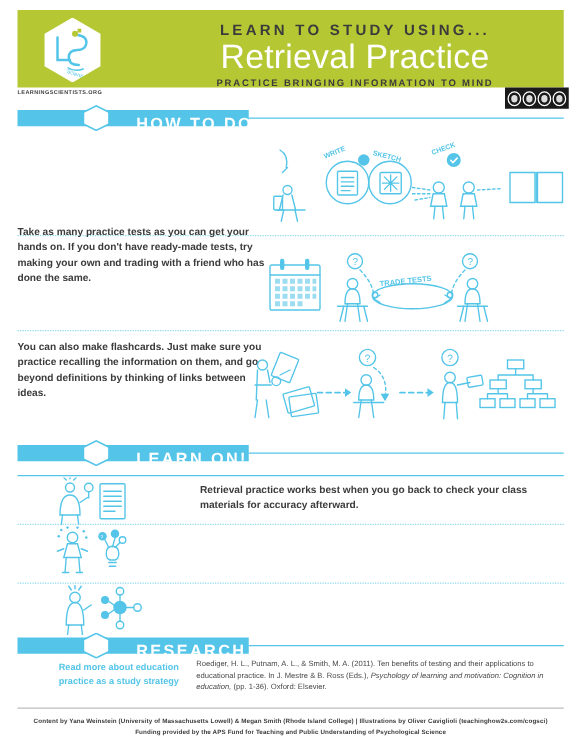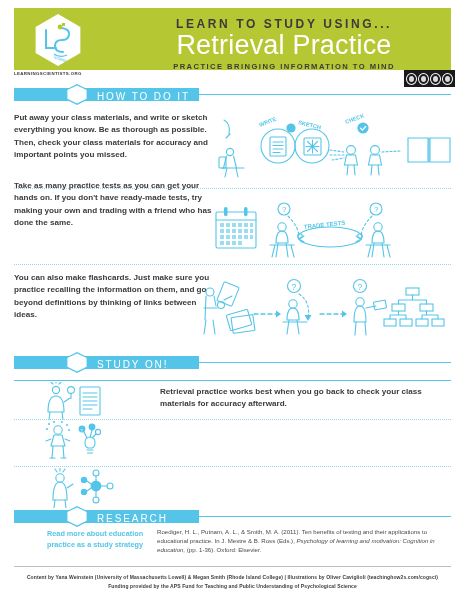--- a/index.html
+++ b/index.html
@@ -52,22 +52,22 @@
     position:absolute;left:52px;top:-4px;width:22px;height:21px;
     clip-path:polygon(50% 0%,100% 26%,100% 74%,50% 100%,0% 74%,0% 26%);
     background:#54c5e8;
   }
   .secbar .hex-ring::after{
     content:"";position:absolute;left:1.4px;top:1.4px;width:19.2px;height:18.2px;
     background:#ffffff;
     clip-path:polygon(50% 0%,100% 26%,100% 74%,50% 100%,0% 74%,0% 26%);
   }
   .secbar .label{
-    position:absolute;left:83px;top:2.5px;
-    font-size:10px;font-weight:normal;letter-spacing:1.9px;color:#ffffff;
+    position:absolute;left:95px;top:2.5px;
+    font-size:13px;font-weight:bold;letter-spacing:1.9px;color:#ffffff;
   }
   .secbar .rule{
     position:absolute;left:185px;top:5.5px;right:0;height:1px;background:#54c5e8;
   }
 
   
   .para{
     position:absolute;font-size:8.1px;line-height:1.52;color:#3b3b3b;font-weight:bold;
   }
   .dotted{
@@ -130,21 +130,20 @@
     <i></i>
   </div>
 
   <div class="secbar" style="left:14px;top:88px;width:437px;">
     <div class="bar"></div>
     <div class="hex-ring"></div>
     <div class="label">HOW TO DO IT</div>
     <div class="rule"></div>
   </div>
 
-  <div class="para" style="left:14px;top:112px;width:200px;">Put away your class materials, and write or sketch everything you know. Be as thorough as possible. Then, check your class materials for accuracy and important points you missed.</div>
   <div class="ill" style="left:218px;top:110px;">
     <svg width="240" height="70" viewBox="0 0 240 70">
       <g stroke="#54c5e8" fill="none" stroke-width="1.1" stroke-linecap="round">
 
         <path d="M6 10 q7 4 5 14"></path>
         <path d="M8 28 l4 -4"></path>
         <circle cx="12" cy="42" r="3.6"></circle>
         <path d="M8.5 46 l-3 12 M15.5 46 l3 12"></path>
         <path d="M4 58 l22 0"></path>
         <path d="M9 58 l-2 9 M18 58 l2 9"></path>
@@ -293,21 +292,21 @@
         <path d="M214.5 23 v5 M200.5 28 h28 M200.5 28 v4 M228.5 28 v4"></path>
         <path d="M200.5 39 v4 M192 43 h16 M192 43 v4 M208 43 v4"></path>
         <path d="M228.5 39 v4 M224 43 h16 M224 43 v4 M240 43 v4"></path>
       </g>
     </svg>
   </div>
 
   <div class="secbar" style="left:14px;top:356px;width:437px;">
     <div class="bar"></div>
     <div class="hex-ring"></div>
-    <div class="label">STUDY ON!</div>
+    <div class="label">LEARN ON!</div>
     <div class="rule"></div>
   </div>
 
   <div class="solidline" style="left:14px;top:380px;width:437px;"></div>
 
   <div class="ill" style="left:40px;top:382px;">
     <svg width="70" height="38" viewBox="0 0 70 38">
       <g stroke="#54c5e8" fill="none" stroke-width="1.1" stroke-linecap="round">
         <circle cx="16" cy="8" r="3.6"></circle>
         <path d="M13 2 l-2 -2 M19 2 l2 -2 M16 1 v-2"></path>

